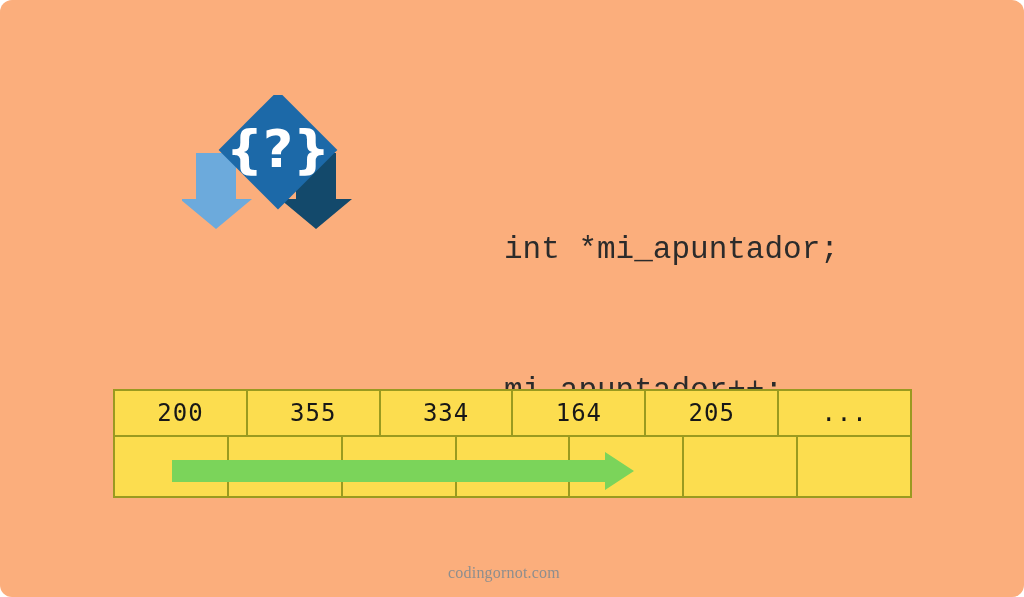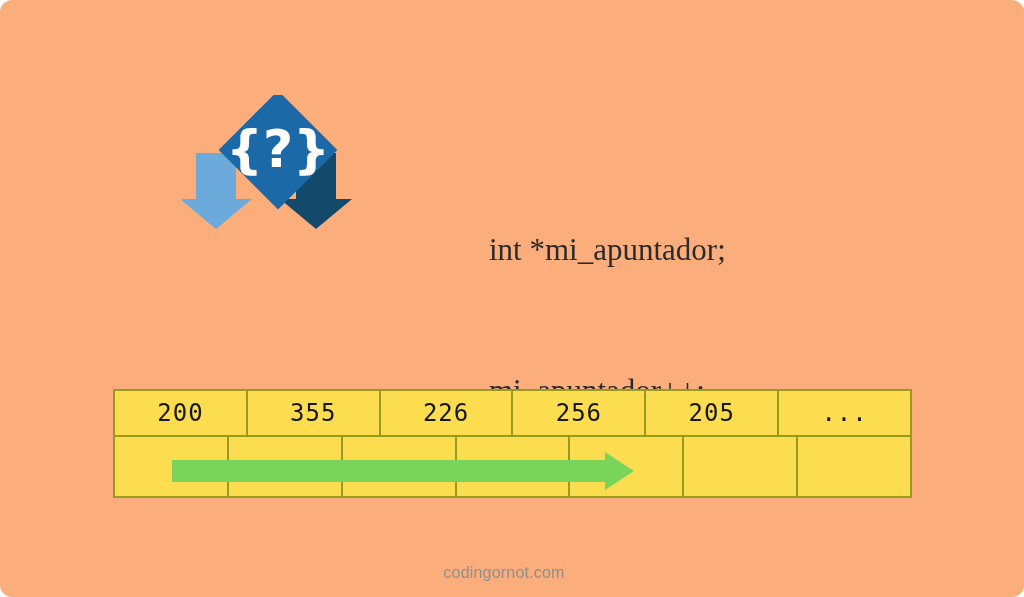--- a/index.html
+++ b/index.html
@@ -29,23 +29,23 @@
     left: 182px;
     top: 95px;
     width: 180px;
     height: 135px;
   }
   #logo svg { display: block; }
 
   
   #code-block {
     position: absolute;
-    left: 489px;
+    left: 504px;
     top: 132px;
-    font-family: Liberation Serif, serif;
+    font-family: Liberation Mono, monospace;
     font-size: 31px;
     line-height: 47px;
     color: #2b2b2b;
     white-space: pre;
     letter-spacing: 0px;
   }
   #code-block .code-line { display: block; }
 
   
   #memory-table {
@@ -100,21 +100,21 @@
   }
   #pointer-arrow svg { display: block; }
 
   
   #footer-credit {
     position: absolute;
     left: 0;
     right: 16px;
     top: 564px;
     text-align: center;
-    font-family: Liberation Sans, sans-serif;
+    font-family: Liberation Serif, serif;
     font-size: 16px;
     color: #8e8e8e;
     letter-spacing: 0.2px;
   }
 </style>
 </head>
 <body>
 
 <div id="canvas">
 
@@ -145,24 +145,24 @@
   <div id="memory-table">
 
     <div class="mem-row addr-row">
       <div class="mem-cell">
         <span class="addr-label">200</span>
       </div>
       <div class="mem-cell">
         <span class="addr-label">355</span>
       </div>
       <div class="mem-cell">
-        <span class="addr-label">226</span>
-      </div>
-      <div class="mem-cell">
-        <span class="addr-label">256</span>
+        <span class="addr-label">334</span>
+      </div>
+      <div class="mem-cell">
+        <span class="addr-label">164</span>
       </div>
       <div class="mem-cell">
         <span class="addr-label">205</span>
       </div>
       <div class="mem-cell">
         <span class="addr-label">...</span>
       </div>
     </div>
 
     <div class="mem-row data-row">

